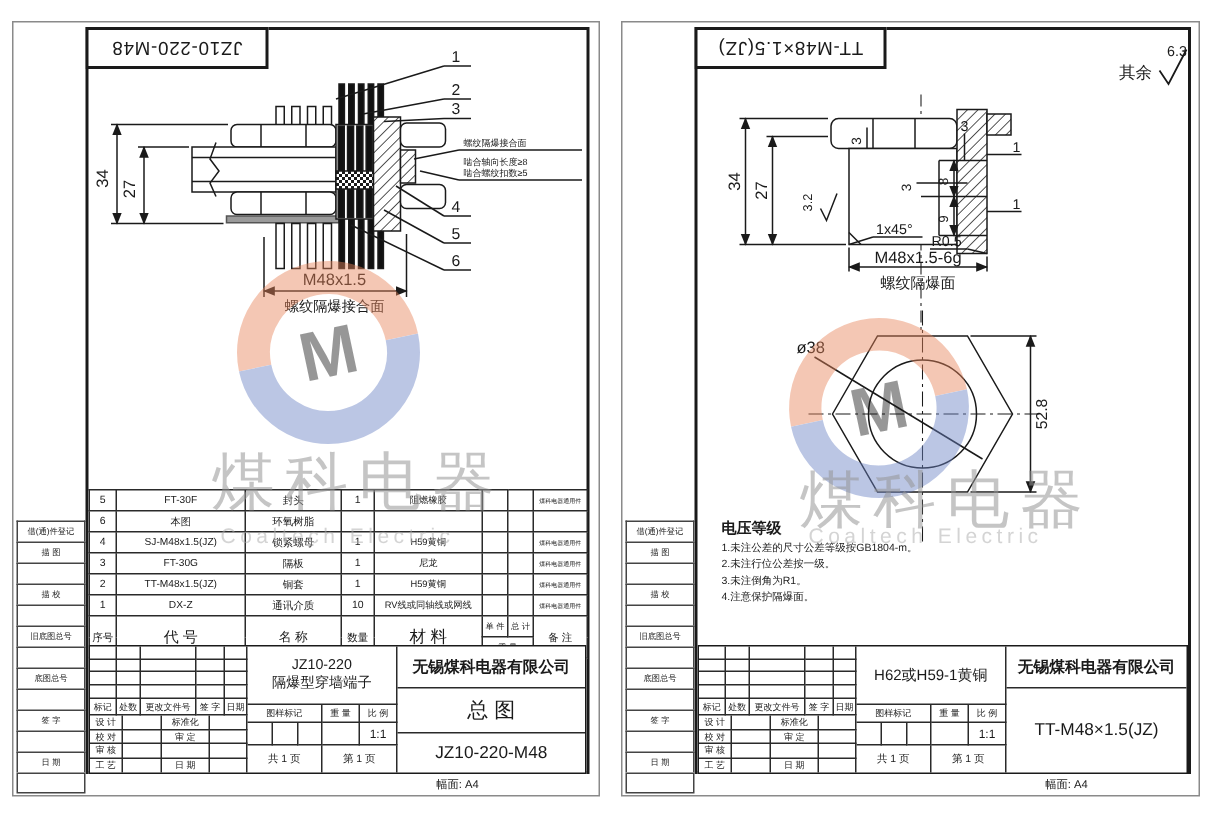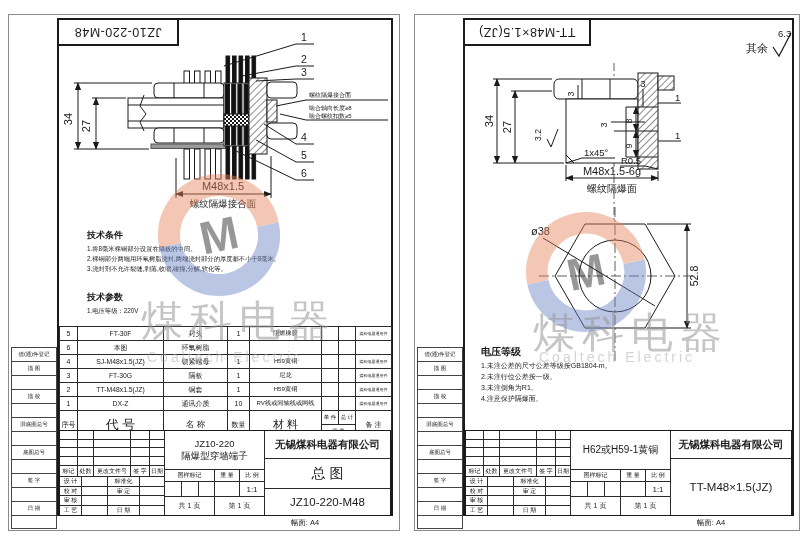--- a/index.html
+++ b/index.html
@@ -163,30 +163,20 @@
     <text x="245" y="115" font-size="10.5">4</text>
     <text x="245" y="133" font-size="10.5">5</text>
     <text x="245" y="151" font-size="10.5">6</text>
     <text x="253" y="71" font-size="6">螺纹隔爆接合面</text>
     <text x="253" y="84" font-size="6">啮合轴向长度≥8</text>
     <text x="253" y="91.5" font-size="6">啮合螺纹扣数≥5</text>
     <text x="167" y="164" font-size="11" text-anchor="middle">M48x1.5</text>
     <text x="167" y="181" font-size="9.5" text-anchor="middle">螺纹隔爆接合面</text>
   </svg>
 
-  <div class="notes" style="left:78px;top:214px;width:300px;">
-    <div class="nt">技术条件</div>
-    <div class="ni">1.将8毫米裸铜部分设置在隔板的中间。</div>
-    <div class="ni">2.裸铜部分两端用环氧树脂浇封,两端浇封部分的厚度都不小于8毫米。</div>
-    <div class="ni">3.浇封剂不允许裂缝,剥落,收缩,碰撞,分解,软化等。</div>
-  </div>
-  <div class="notes" style="left:78px;top:276px;width:200px;">
-    <div class="nt">技术参数</div>
-    <div class="ni">1.电压等级：220V</div>
-  </div>
 
   <table class="bom">
     <colgroup>
         <col style="width:18px">
         <col style="width:86px">
         <col style="width:64px">
         <col style="width:22px">
         <col style="width:72px">
         <col style="width:17px">
         <col style="width:17px">
@@ -248,21 +238,21 @@
       <td class="code">DX-Z</td>
       <td>通讯介质</td>
       <td>10</td>
       <td class="mat">RV线或同轴线或网线</td>
       <td></td>
           <td></td>
       <td class="rmk">煤科电器通用件</td>
     </tr>
     <tr>
       <td rowspan="2">序号</td>
-      <td rowspan="2" style="font-size:13px">代  号</td>
+      <td rowspan="2" style="font-size:10px">代  号</td>
       <td rowspan="2" style="font-size:8.5px">名  称</td>
       <td rowspan="2">数量</td>
       <td rowspan="2" style="font-size:11px">材  料</td>
       <td style="font-size:5.5px">单 件</td>
       <td style="font-size:5.5px">总 计</td>
       <td rowspan="2">备 注</td>
     </tr>
     <tr>
       <td colspan="2" style="font-size:5.5px">重  量</td>
     </tr>

